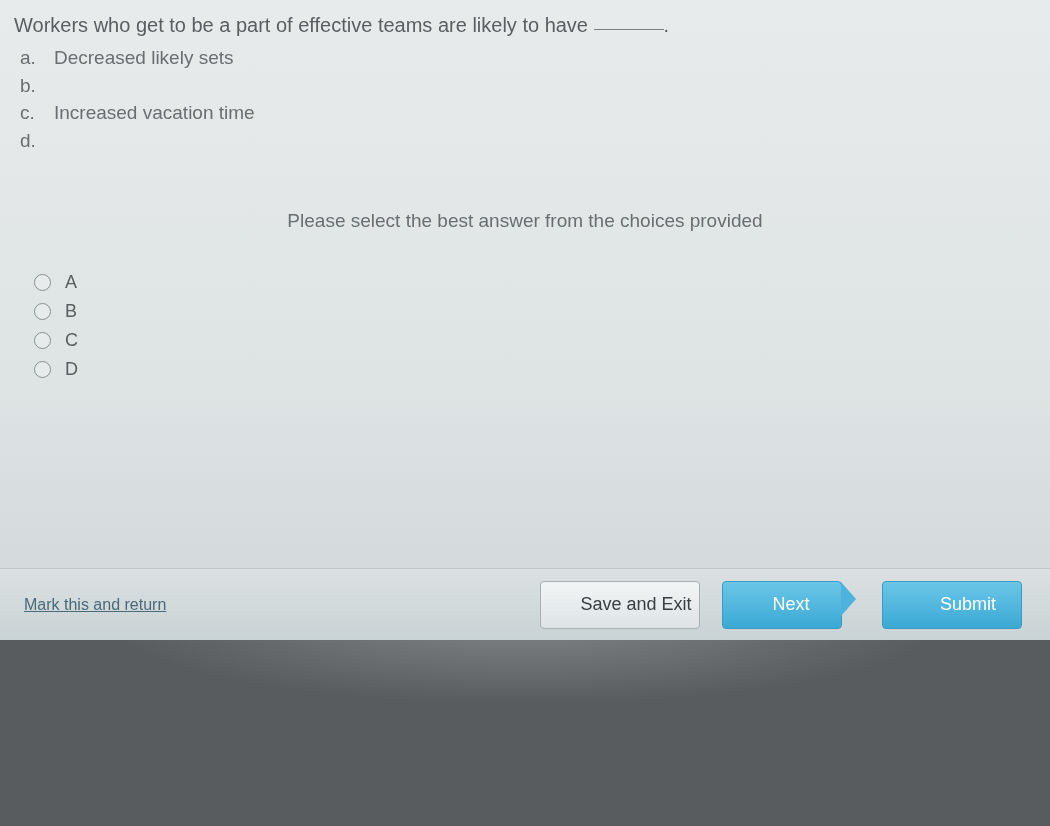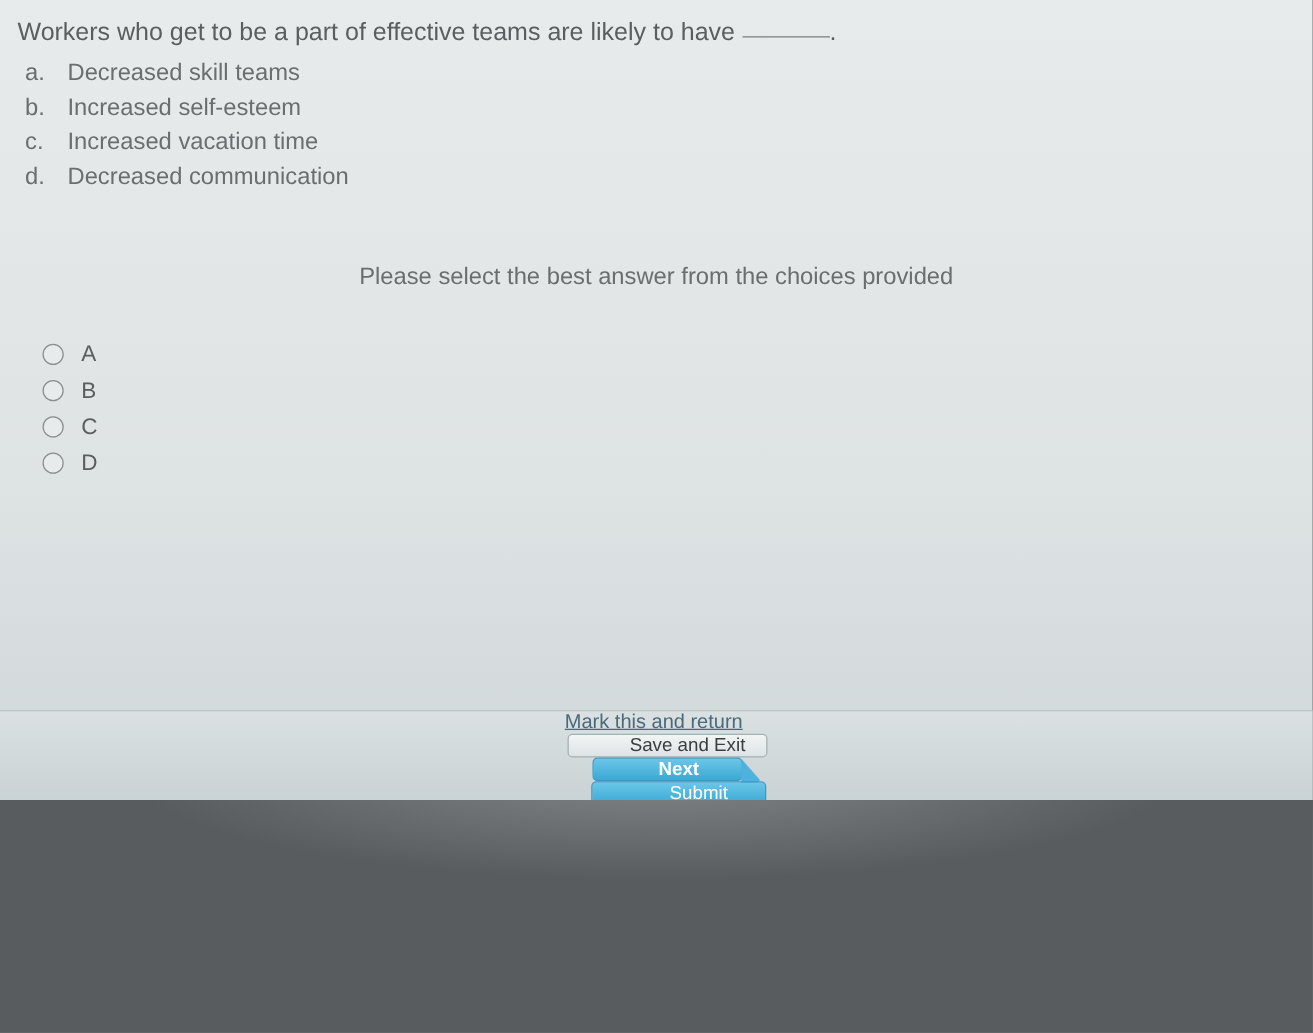--- a/index.html
+++ b/index.html
@@ -83,55 +83,54 @@
       position: absolute;
       left: 0;
       right: 0;
       bottom: 0;
       height: 72px;
       background: linear-gradient(to bottom, #dbe1e2 0%, #c9d2d4 100%);
       border-top: 1px solid #bec6c8;
       display: flex;
       align-items: center;
       padding: 0 28px 0 24px;
-      flex-direction: column;
     }
     .mark-link {
       font-size: 16px;
       color: #4a6a7a;
       text-decoration: underline;
       cursor: pointer;
     }
     .footer-spacer {
       flex: 1;
     }
     .btn {
-      height: 32px;
+      height: 48px;
       border-radius: 4px;
-      font-size: 15px;
+      font-size: 18px;
       display: inline-flex;
       align-items: center;
       justify-content: center;
       cursor: pointer;
       margin-left: 22px;
       position: relative;
       padding-left: 32px;
     }
     .btn-save {
       width: 160px;
       background: linear-gradient(to bottom, #f2f5f6, #dde3e5);
       border: 1px solid #a8b0b2;
       color: #3a3e40;
     }
     .btn-next {
       width: 120px;
       background: linear-gradient(to bottom, #6bc6e8, #3ba9d4);
       border: 1px solid #3a9ac3;
       color: #ffffff;
-      font-weight: bold;
+      font-weight: normal;
       padding-right: 14px;
     }
     .btn-next::after {
       content: "";
       position: absolute;
       right: -15px;
       top: 0;
       width: 0;
       height: 0;
       border-top: 17px solid transparent;
@@ -160,33 +159,31 @@
 
 <div class="quiz-panel">
 
   <div class="question-stem">
     <span>Workers who get to be a part of effective teams are likely to have </span><span class="blank"></span><span>.</span>
   </div>
 
   <ul class="option-list">
     <li>
       <span class="option-letter">a.</span>
-      <span>Decreased skill teams</span>
+      <span>Decreased likely sets</span>
     </li>
     <li>
       <span class="option-letter">b.</span>
-      <span>Increased self-esteem</span>
     </li>
     <li>
       <span class="option-letter">c.</span>
       <span>Increased vacation time</span>
     </li>
     <li>
       <span class="option-letter">d.</span>
-      <span>Decreased communication</span>
     </li>
   </ul>
 
   <div class="instruction">Please select the best answer from the choices provided</div>
 
   <div class="answer-choices">
     <div class="answer-row">
       <span class="radio"></span>
       <span class="answer-label">A</span>
     </div>

